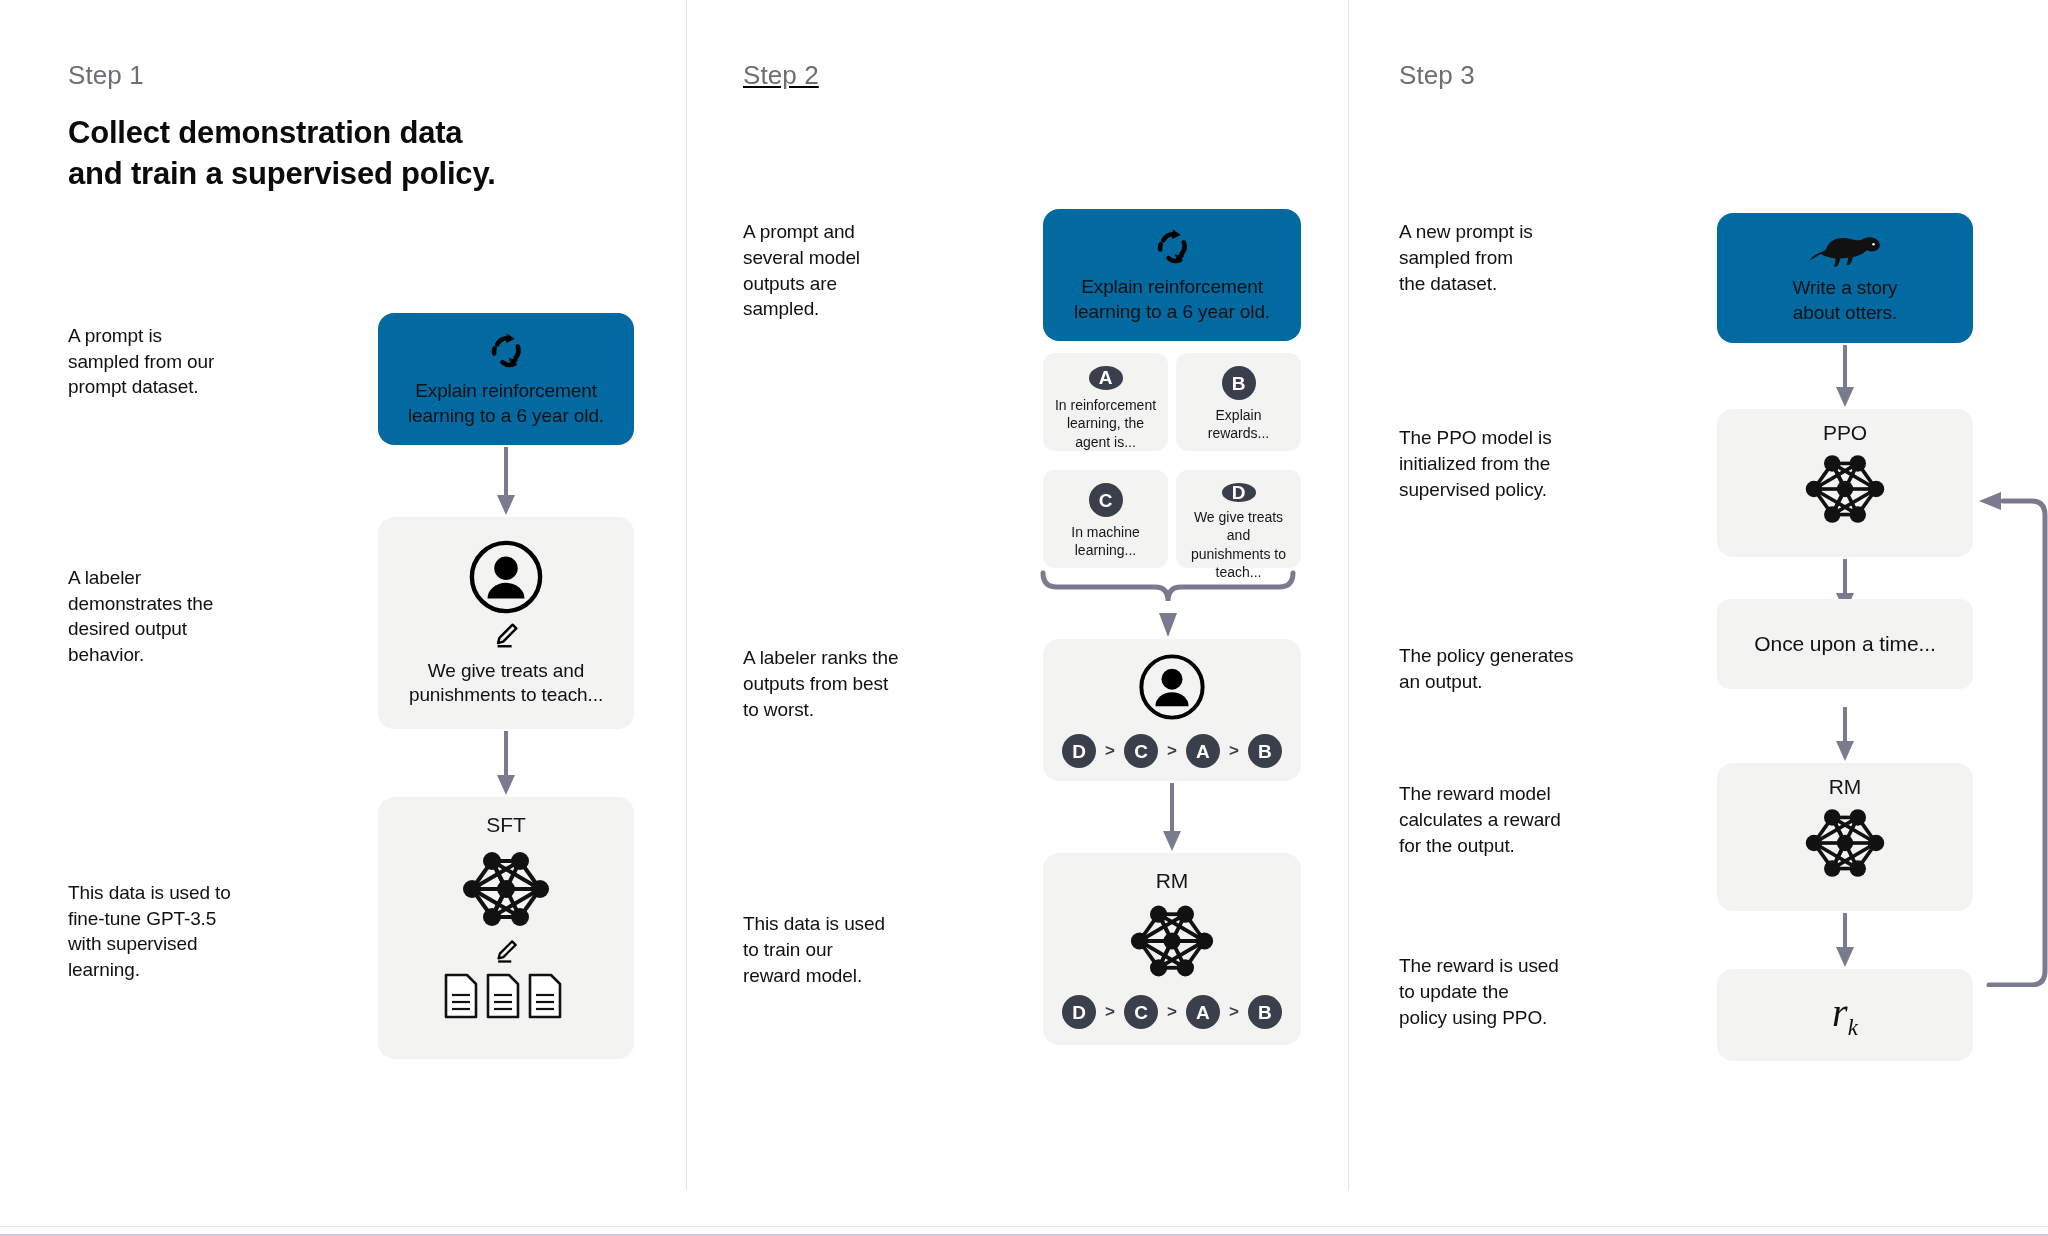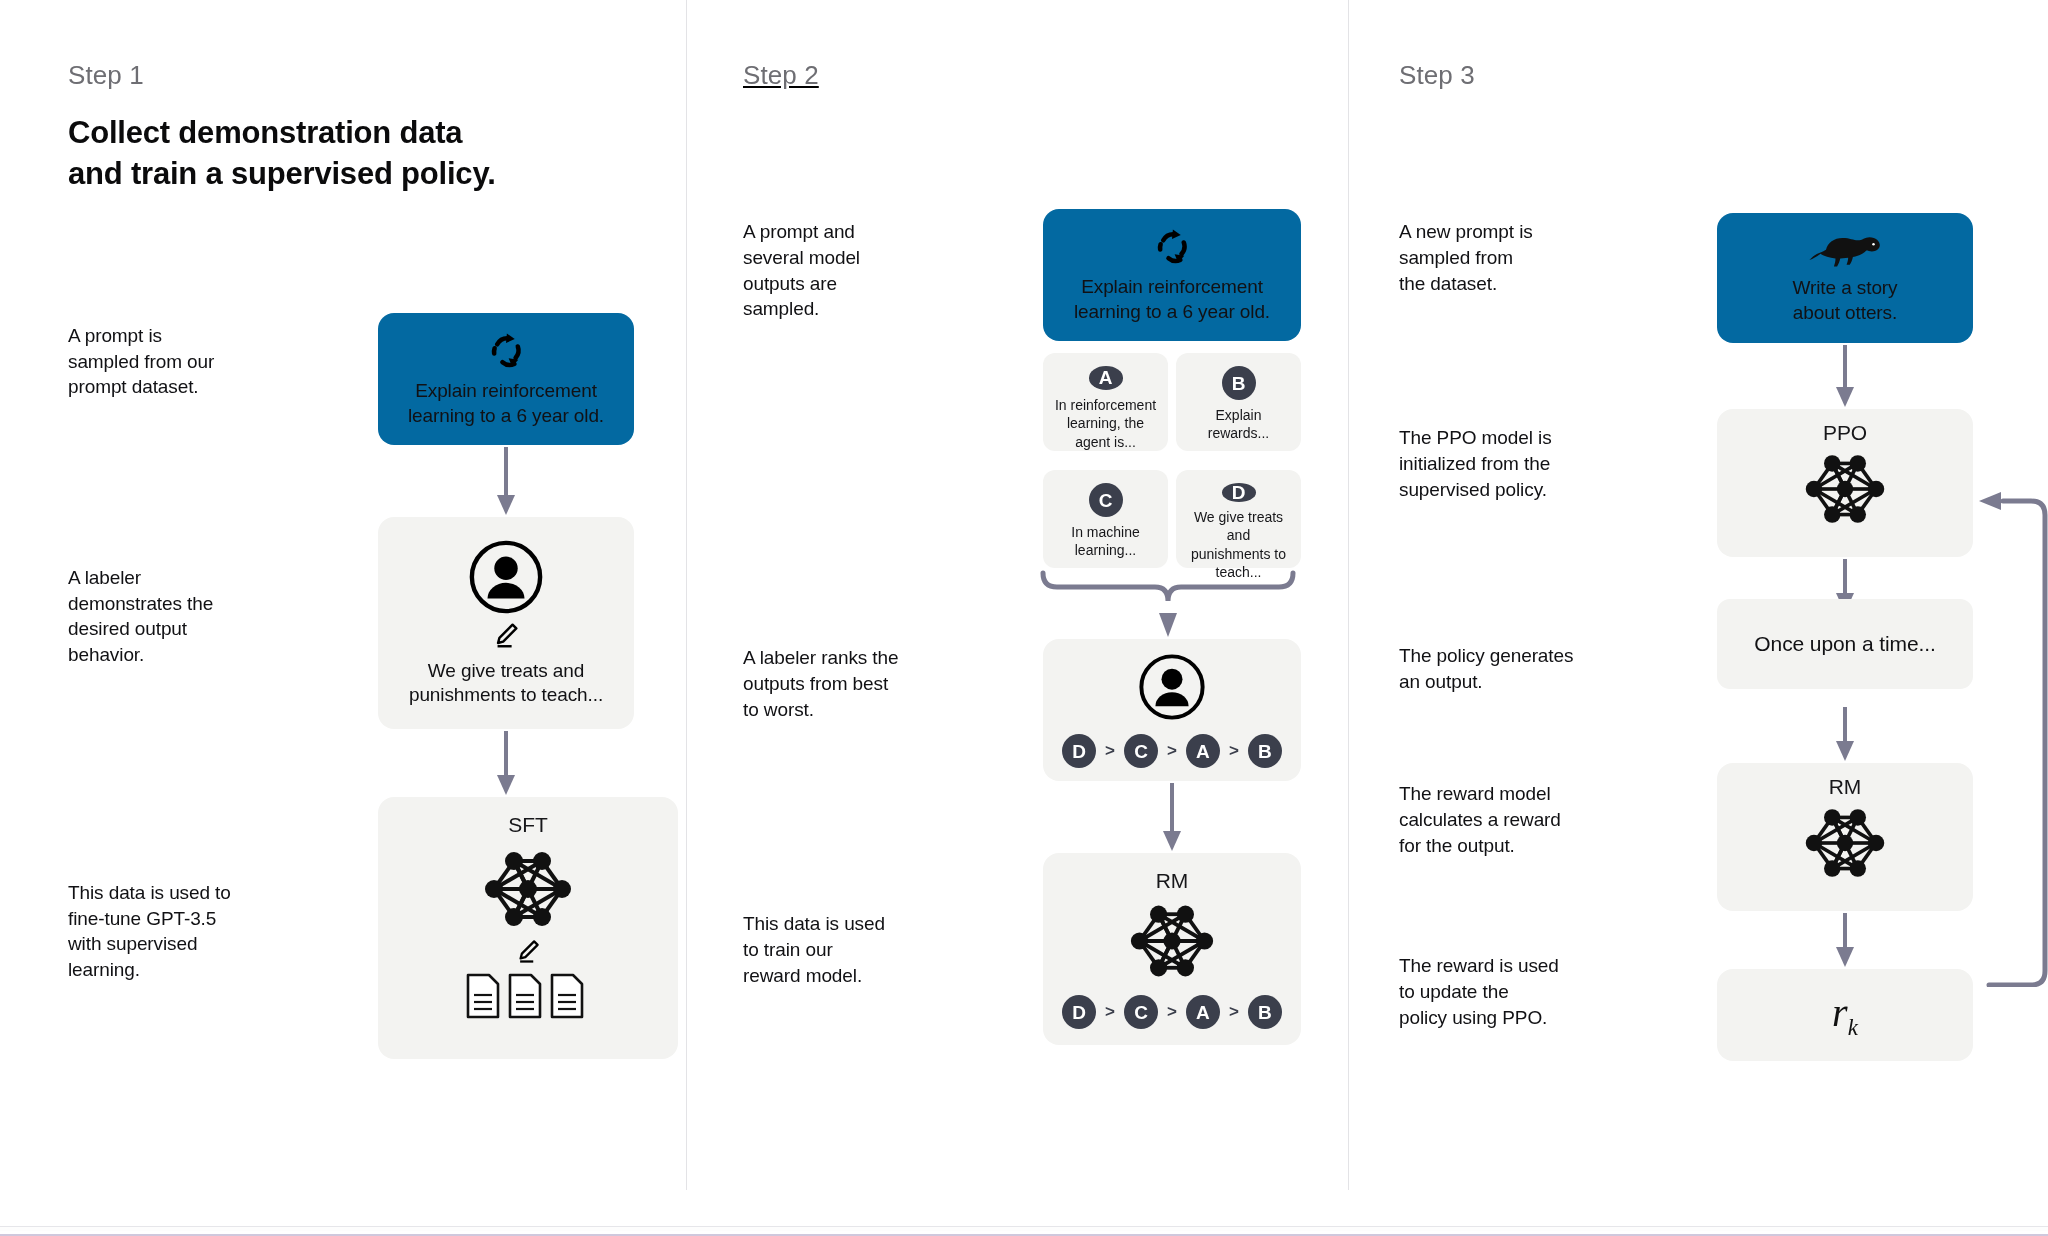--- a/index.html
+++ b/index.html
@@ -138,21 +138,21 @@
           </span>
           <div class="card-text" style="white-space:pre-line;margin-top:9px;">We give treats and
 punishments to teach...</div>
         </div>
 
         <svg class="deco" style="position:absolute;left:424px;top:534px;" width="28" height="68" viewBox="0 0 28 68">
           <line x1="14" y1="2" x2="14" y2="51" stroke="#7b7b90" stroke-width="4"></line>
           <polygon points="14,66 5,46 23,46" fill="#7b7b90"></polygon>
         </svg>
 
-        <div class="card" style="left:310px;top:602px;width:300px;height:262px;justify-content:flex-start;padding-top:16px;">
+        <div class="card" style="left:310px;top:602px;width:256px;height:262px;justify-content:flex-start;padding-top:16px;">
           <div class="card-title">SFT</div>
           <span style="margin-top:6px;">
             <svg class="deco" width="112" height="92" viewBox="0 0 112 92">
               <g stroke="#111" stroke-width="4">
                 <line x1="22" y1="46" x2="42" y2="18"></line>
                   <line x1="22" y1="46" x2="42" y2="74"></line>
                 <line x1="22" y1="46" x2="56" y2="46"></line>
                   <line x1="22" y1="46" x2="70" y2="18"></line>
                 <line x1="22" y1="46" x2="70" y2="74"></line>
                 <line x1="42" y1="18" x2="70" y2="18"></line>

